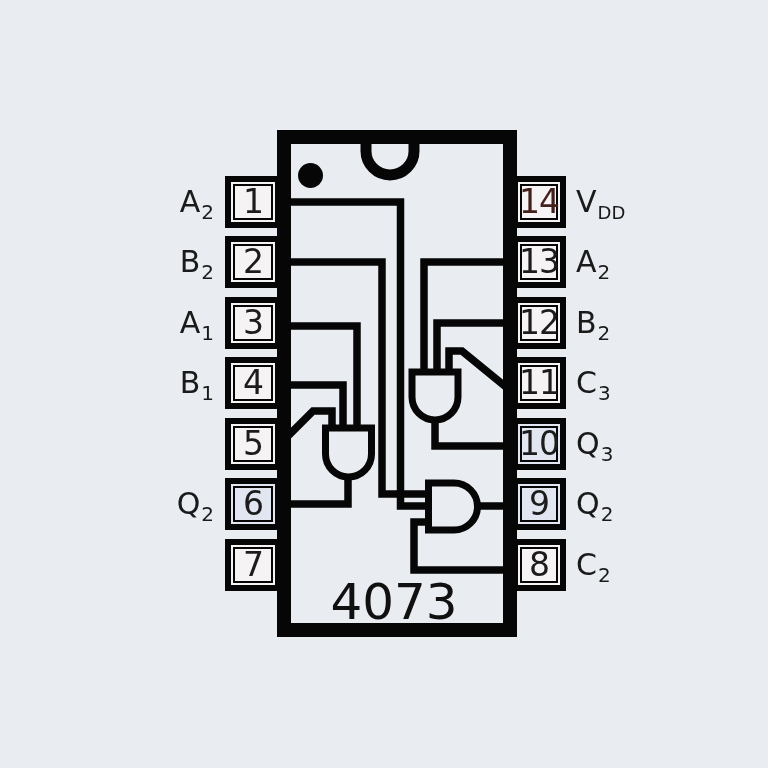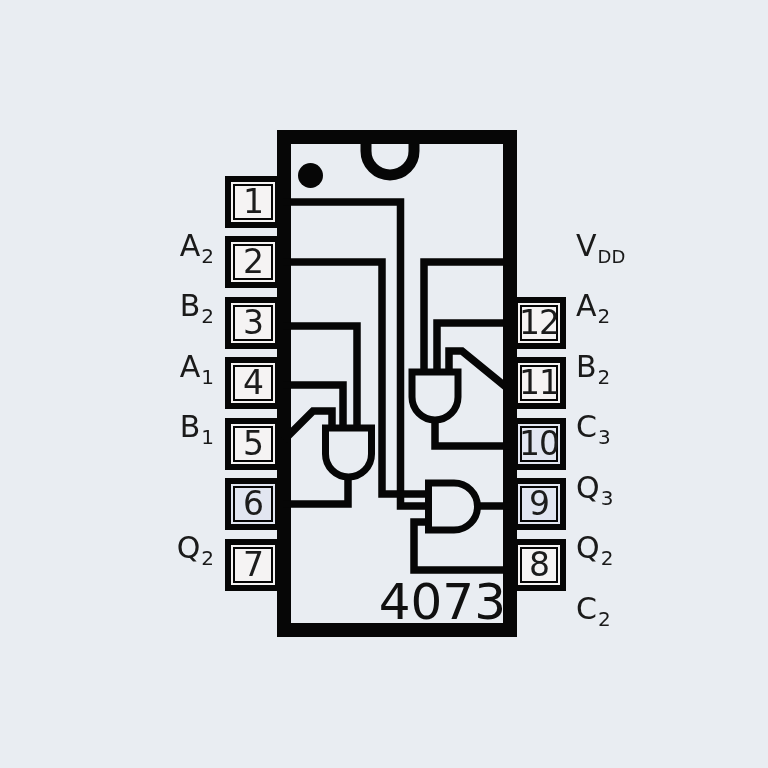--- a/index.html
+++ b/index.html
@@ -24,31 +24,31 @@
     position:absolute;inset:2px;border:2.5px solid var(--line);
     background:inherit;display:flex;align-items:center;justify-content:center;
   }
   .pinnum{
     font-size:33px;line-height:1;color:var(--pin-number);
     letter-spacing:-1px;transform:translateY(-1px);
   }
   .pinnum.maroon{color:var(--pin14-number);}
   .plabel{
     position:absolute;height:44px;color:var(--label);
-    font-size:30px;line-height:44px;white-space:nowrap;margin-top:44px;
+    font-size:30px;line-height:44px;white-space:nowrap;
   }
   .plabel.left{width:160px;right:555px;text-align:right;}
   .plabel.right{left:576px;}
   .plabel sub{
     font-size:20px;line-height:0;position:relative;top:7px;left:1px;
     vertical-align:baseline;
   }
   .plabel sub.dd{font-size:18px;text-align:right;}
   #partnum{
-    position:absolute;left:282px;top:577px;width:224px;text-align:right;
+    position:absolute;left:282px;top:577px;width:224px;text-align:center;
     font-size:50px;line-height:1;color:#101010;letter-spacing:0px;
   }
 </style>
 </head>
 <body>
 
 <div id="stage">
 
   <svg id="schem" viewBox="0 0 768 768">
 
@@ -111,20 +111,30 @@
       <div class="inner">
         <span class="pinnum">6</span>
       </div>
     </div>
   <div class="pinbox" style="left:225px;top:539px">
       <div class="inner">
         <span class="pinnum">7</span>
       </div>
     </div>
 
+  <div class="pinbox right" style="left:512px;top:176px">
+      <div class="inner">
+        <span class="pinnum maroon">14</span>
+      </div>
+    </div>
+  <div class="pinbox right" style="left:512px;top:236px">
+      <div class="inner">
+        <span class="pinnum">13</span>
+      </div>
+    </div>
   <div class="pinbox right" style="left:512px;top:297px">
       <div class="inner">
         <span class="pinnum">12</span>
       </div>
     </div>
   <div class="pinbox right" style="left:512px;top:357px">
       <div class="inner">
         <span class="pinnum">11</span>
       </div>
     </div>

